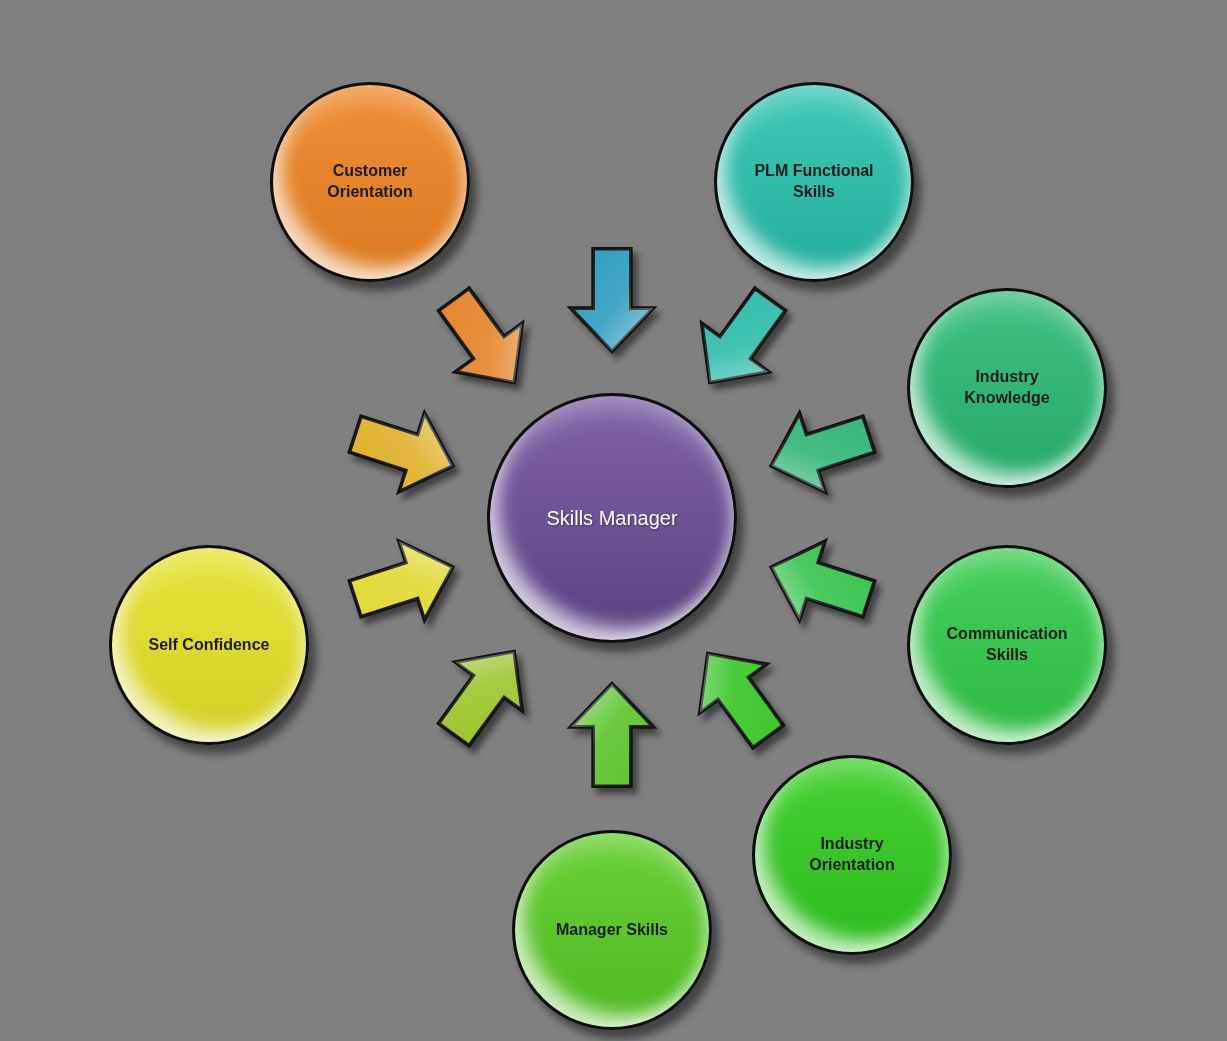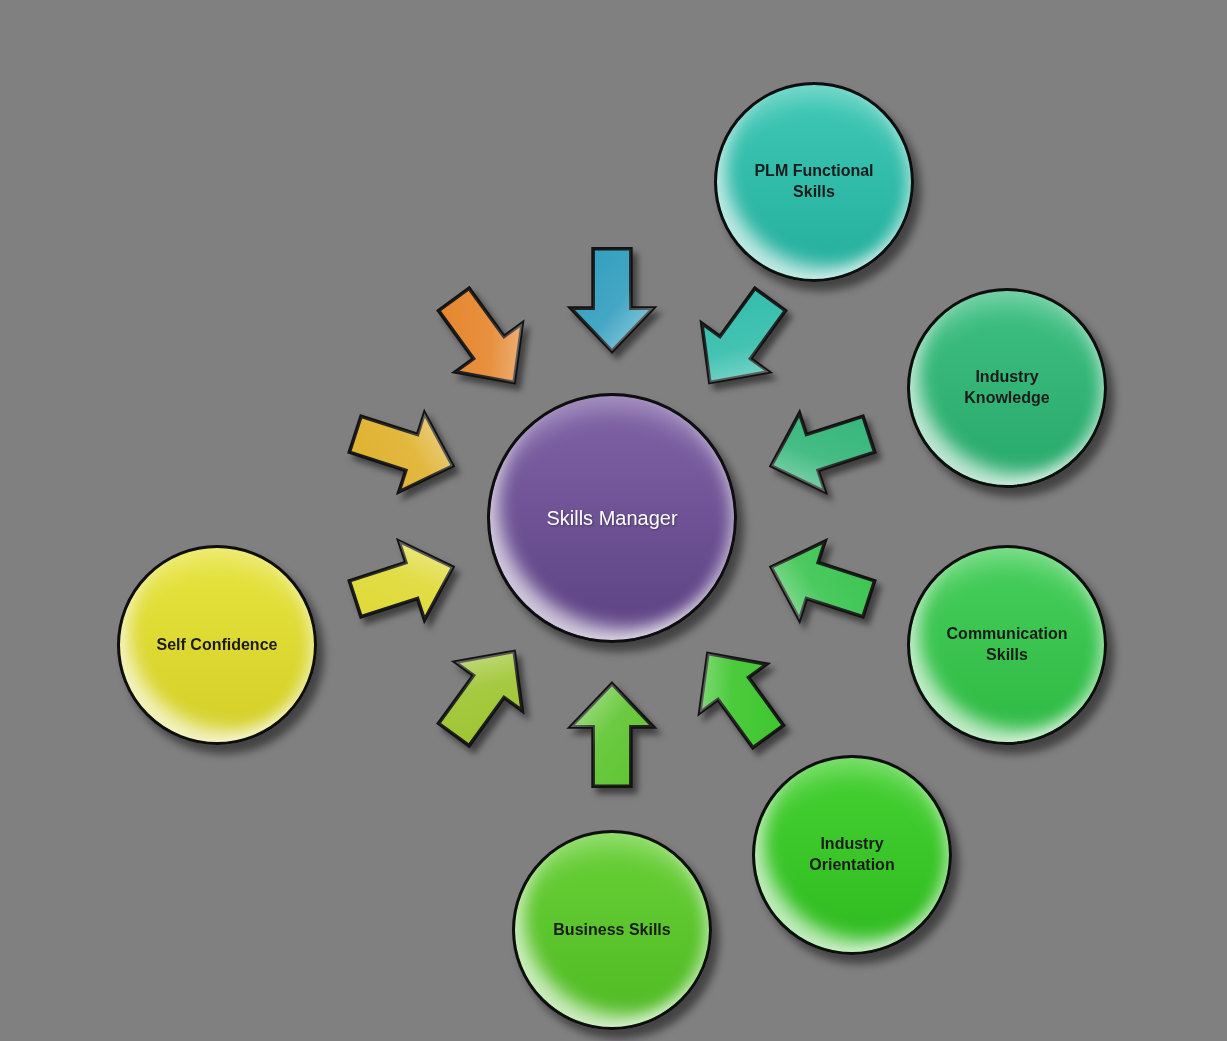--- a/index.html
+++ b/index.html
@@ -46,21 +46,21 @@
     text-shadow: 1px 1px 2px rgba(0,0,0,0.35);
   }
 
   .n0 { left: 512px; top: 8px;   }
   .n1 { left: 714px; top: 82px; justify-content: center;  }
   .n2 { left: 907px; top: 288px; }
   .n3 { left: 907px; top: 545px; }
   .n4 { left: 752px; top: 755px; }
   .n5 { left: 512px; top: 830px; }
   .n6 { left: 270px; top: 750px; }
-  .n7 { left: 117px; top: 545px; }
+  .n7 { left: 109px; top: 545px; }
   .n8 { left: 117px; top: 288px; }
   .n9 { left: 270px; top: 82px;  }
   .center-node { left: 487px; top: 393px; }
 
   
   .arrow-wrap {
     position: absolute;
     width: 92px; height: 108px;
     filter: drop-shadow(5px 6px 3px rgba(0,0,0,0.5));
     z-index: 2;
@@ -166,23 +166,26 @@
   <div class="node n2" style="--c1: #3FC083; --c2: #27A96A; --ac: #31B577;">
     <div class="label">Industry Knowledge</div>
   </div>
   <div class="node n3" style="--c1: #47CF5B; --c2: #2DB943; --ac: #38C44E;">
     <div class="label">Communication Skills</div>
   </div>
   <div class="node n4" style="--c1: #46D132; --c2: #2EBB1F; --ac: #39C528;">
     <div class="label">Industry Orientation</div>
   </div>
   <div class="node n5" style="--c1: #69D037; --c2: #4FBA23; --ac: #5CC42D;">
-    <div class="label">Business Skills</div>
+    <div class="label">Manager Skills</div>
   </div>
   <div class="node n7" style="--c1: #E7E43E; --c2: #D3CF27; --ac: #DFD932;">
     <div class="label">Self Confidence</div>
+  </div>
+  <div class="node n9" style="--c1: #EF8E35; --c2: #DB7A20; --ac: #E58429;">
+    <div class="label">Customer Orientation</div>
   </div>
 
   <div class="node center-node" style="--c1: #7F63A6; --c2: #5C4183;">
     <div class="label" style="color: rgb(255, 255, 255);">Skills Manager</div>
   </div>
 
 </div>
 
 </body></html>

